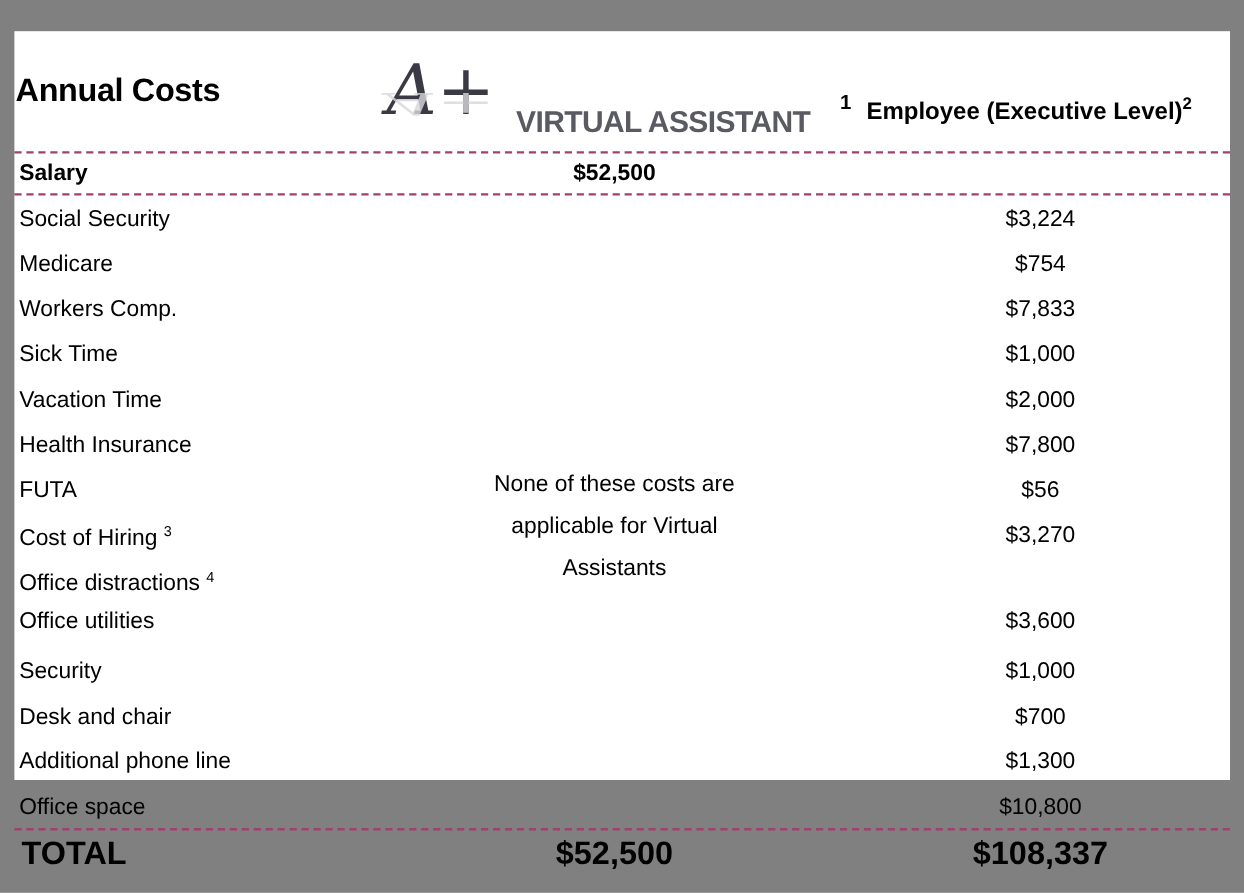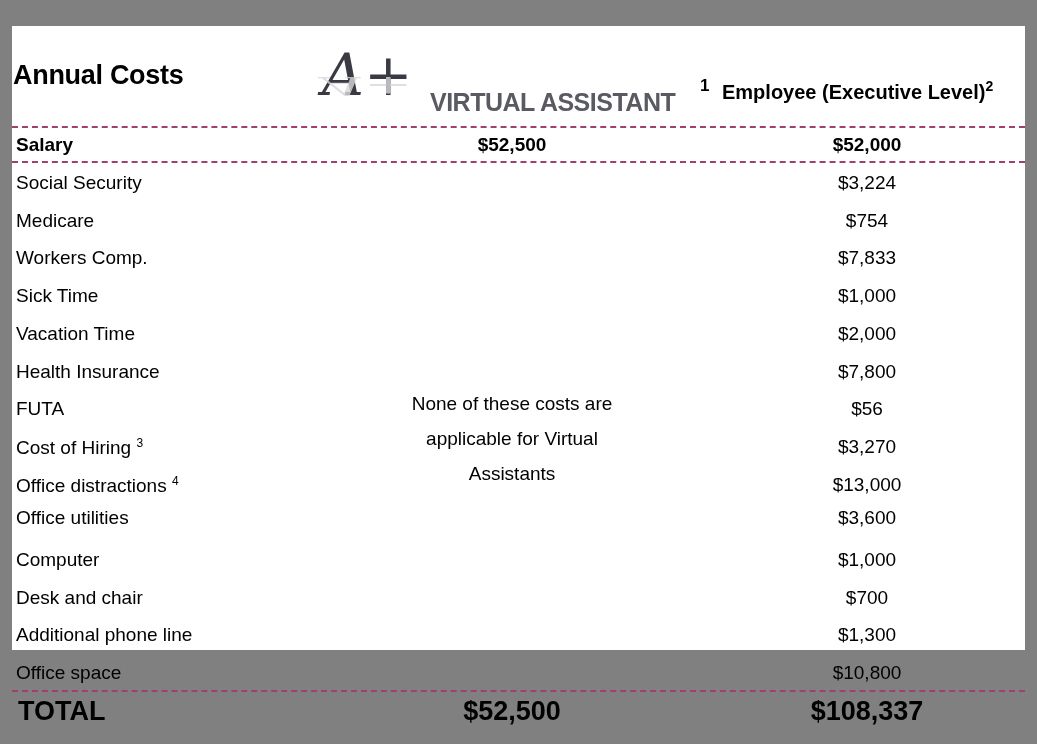--- a/index.html
+++ b/index.html
@@ -88,21 +88,20 @@
     <div class="logo-sup">1</div>
   </div>
 
   <div class="col-head-emp"><span>Employee (Executive Level)</span><sup>2</sup></div>
 
   <div class="dash" style="top:100px"></div>
 
   <div class="row salary" style="top:101px">
     <span class="label">Salary</span>
     <span class="va">$52,500</span>
-    <span class="emp">$52,000</span>
   </div>
 
   <div class="dash" style="top:135px"></div>
 
   <div id="rows">
       <div class="row" style="top: 139px;">
         <span class="label"><span>Social Security</span></span>
         <span class="emp">$3,224</span>
       </div>
       <div class="row" style="top: 177px;">
@@ -128,28 +127,27 @@
       <div class="row" style="top: 365px;">
         <span class="label"><span>FUTA</span></span>
         <span class="emp">$56</span>
       </div>
       <div class="row" style="top: 403px;">
         <span class="label"><span>Cost of Hiring</span> <sup>3</sup></span>
         <span class="emp">$3,270</span>
       </div>
       <div class="row" style="top: 441px;">
         <span class="label"><span>Office distractions</span> <sup>4</sup></span>
-        <span class="emp">$13,000</span>
       </div>
       <div class="row" style="top: 474px; padding-left: 26px;">
         <span class="label"><span>Office utilities</span></span>
         <span class="emp">$3,600</span>
       </div>
       <div class="row" style="top: 516px;">
-        <span class="label"><span>Computer</span></span>
+        <span class="label"><span>Security</span></span>
         <span class="emp">$1,000</span>
       </div>
       <div class="row" style="top: 554px;">
         <span class="label"><span>Desk and chair</span></span>
         <span class="emp">$700</span>
       </div>
       <div class="row" style="top: 591px;">
         <span class="label"><span>Additional phone line</span></span>
         <span class="emp">$1,300</span>
       </div>

